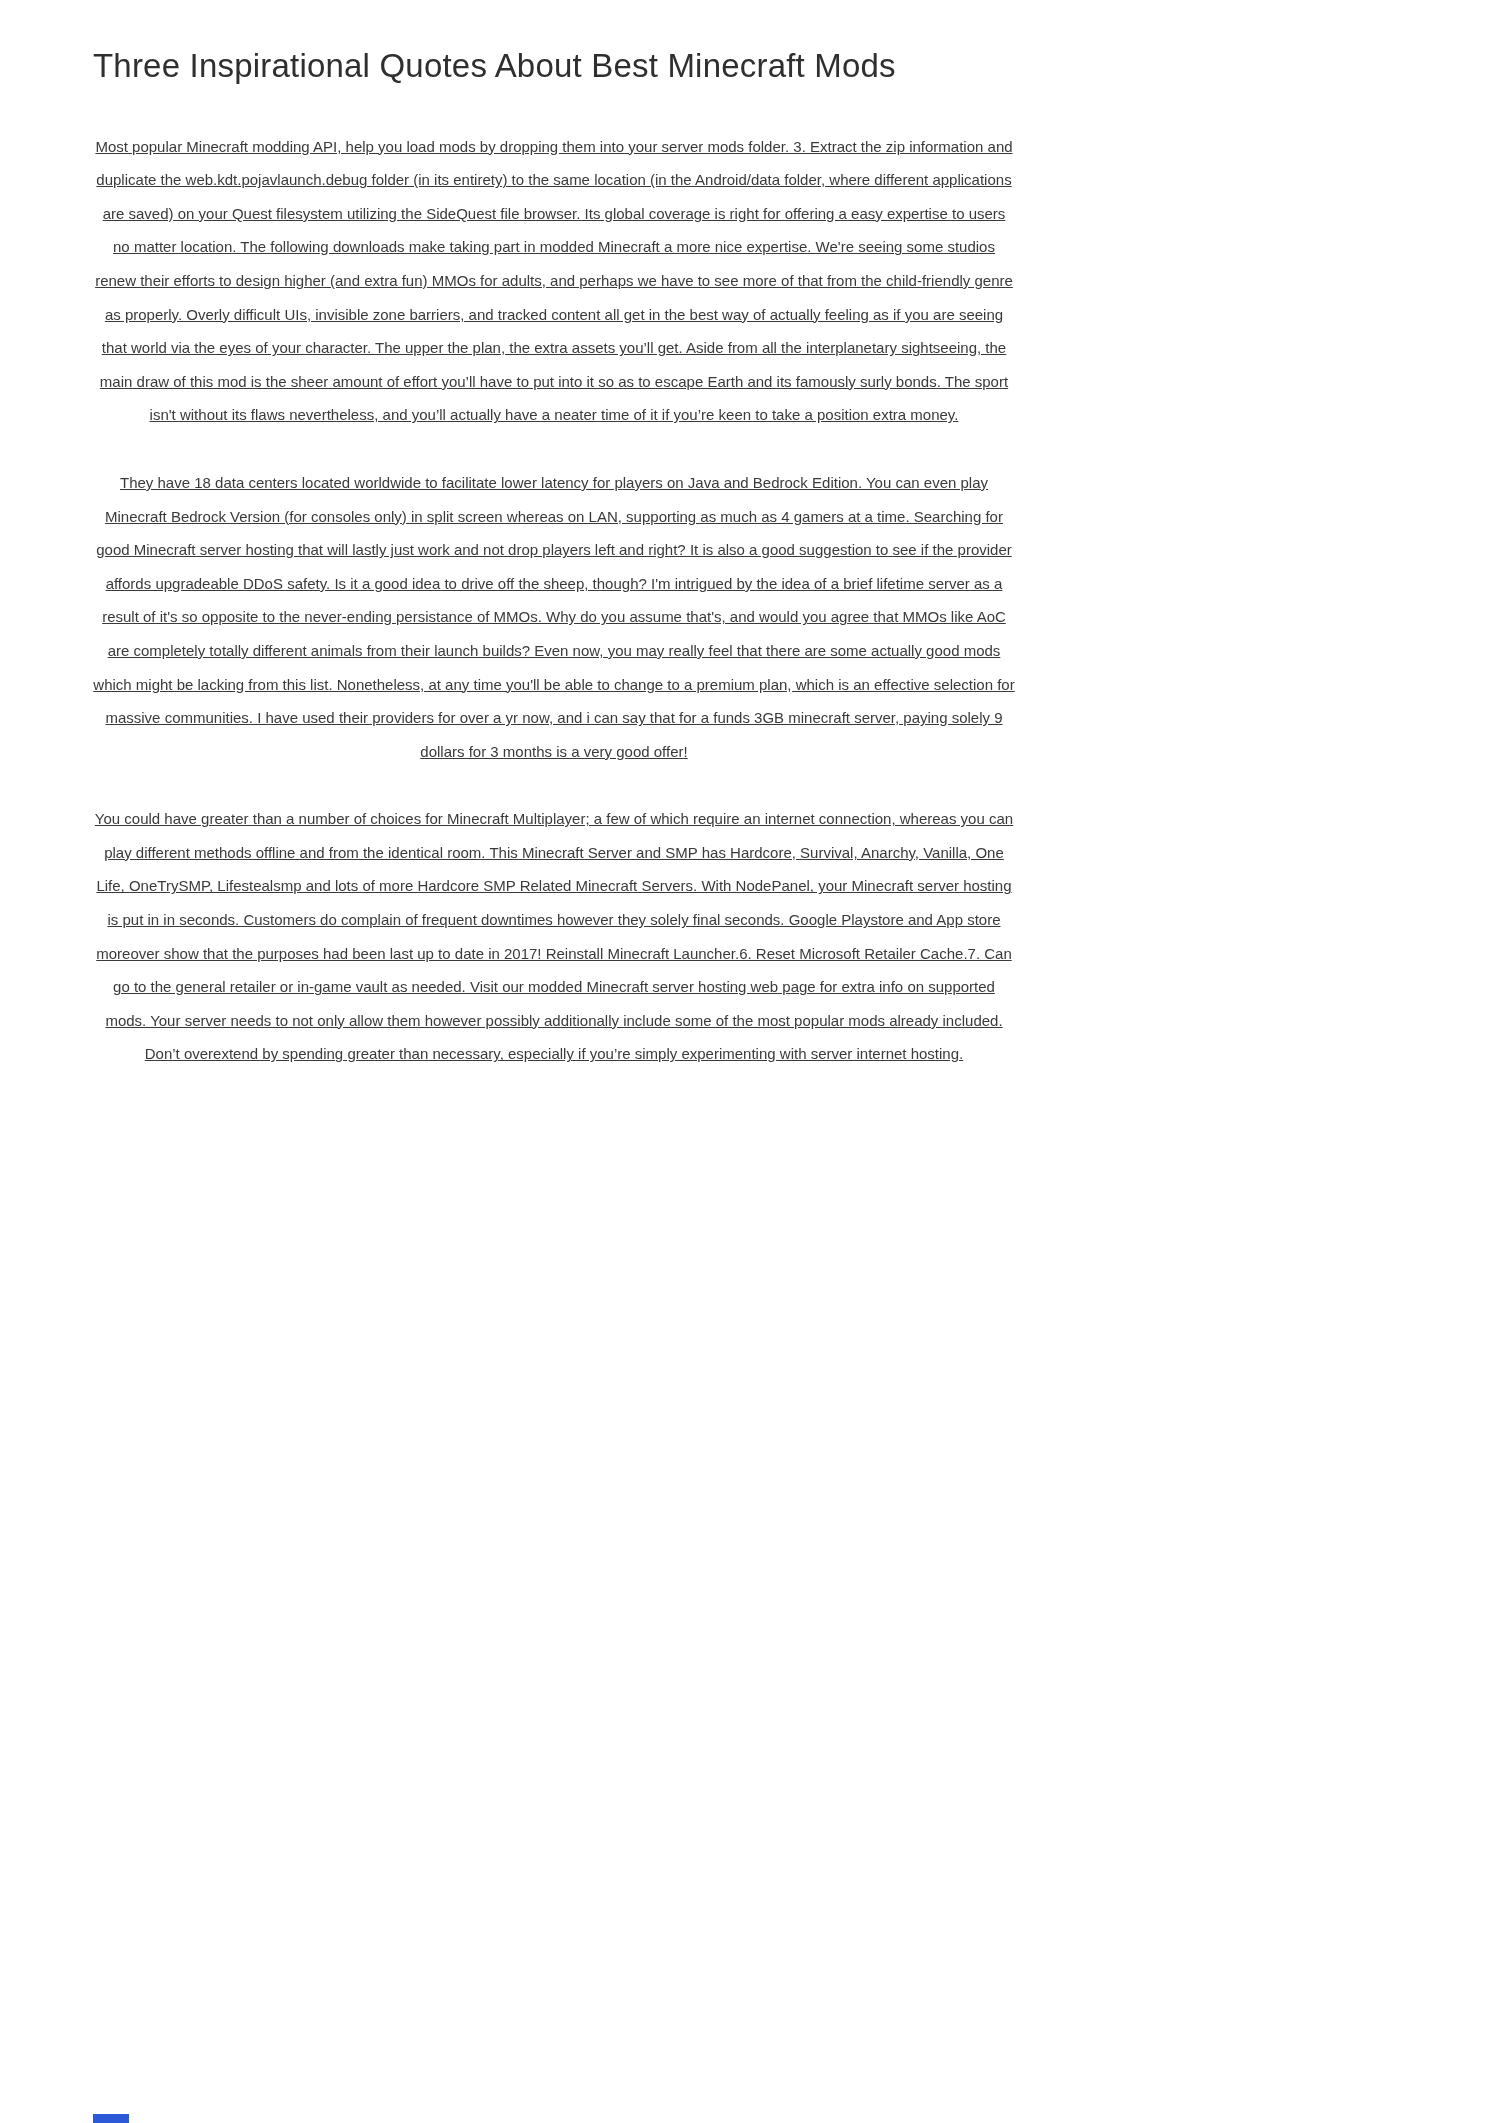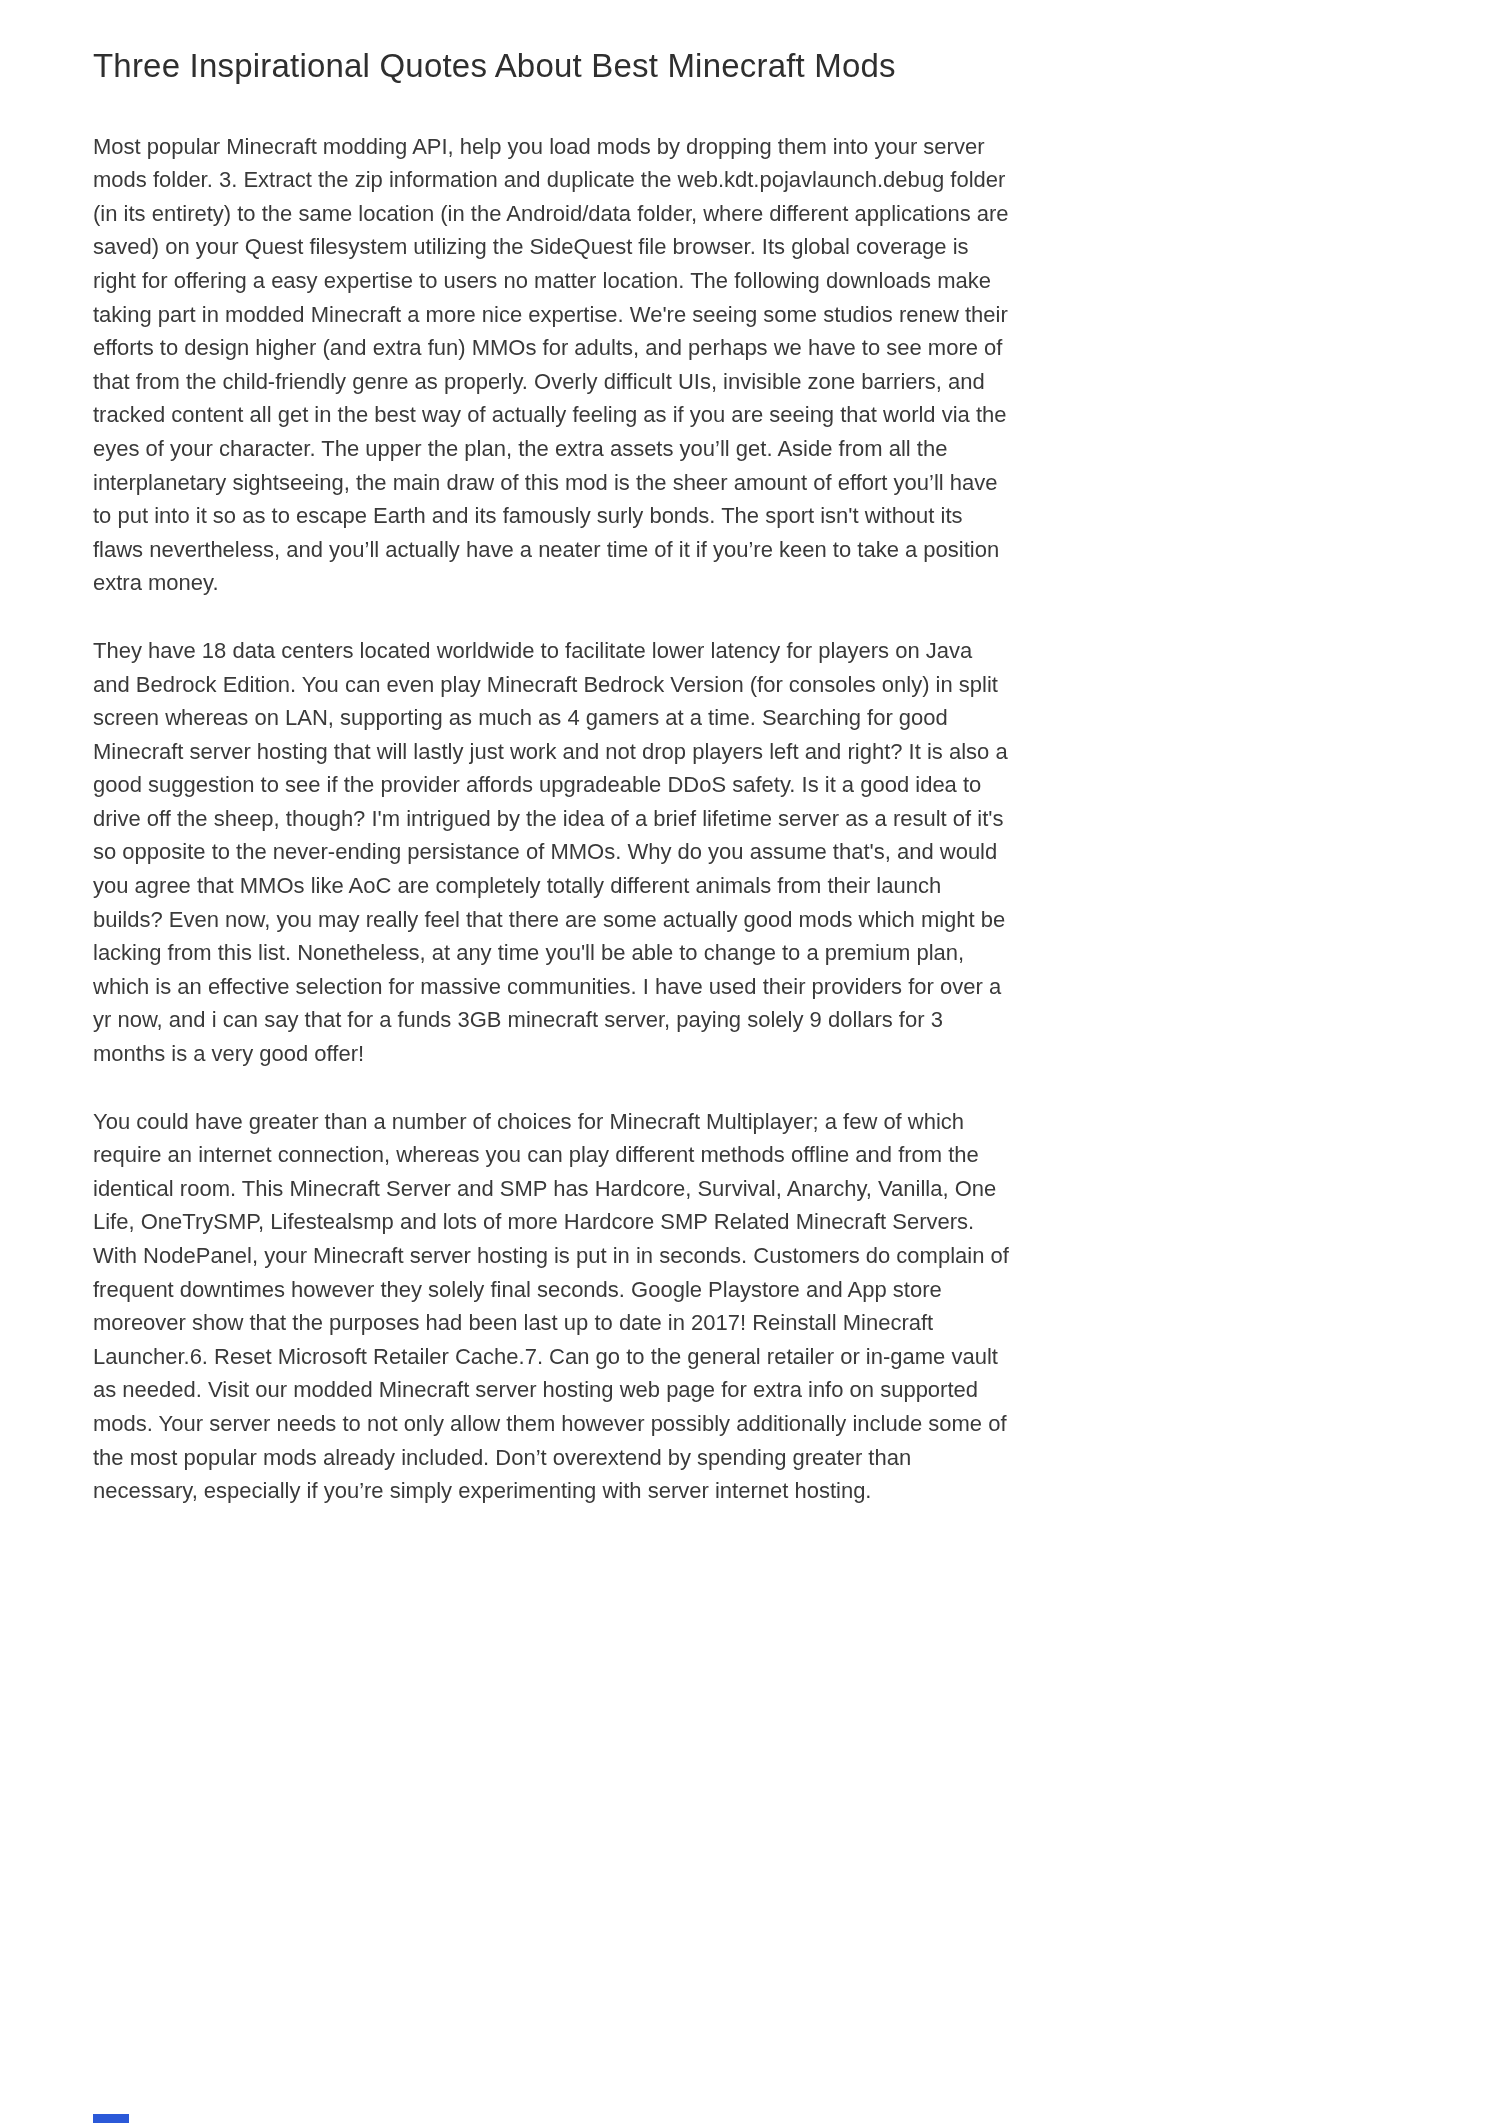--- a/index.html
+++ b/index.html
@@ -23,25 +23,26 @@
   .article-title {
     font-size: 33px;
     font-weight: 400;
     color: #2f2f2f;
     margin: 0 0 44px 0;
     letter-spacing: 0.2px;
     line-height: 1.2;
   }
   .article-body p {
     width: 922px;
-    font-size: 22px;
+    font-size: 15px;
     line-height: 33.6px;
     margin: 0 0 34px 0;
     color: #3a3a3a;
-    text-align: left;
+    text-align: center;
+    text-decoration: underline;
   }
   .cutoff-link {
     position: absolute;
     left: 93px;
     bottom: 0;
     width: 36px;
     height: 9px;
     background: #2b59d8;
     overflow: hidden;
     display: block;

